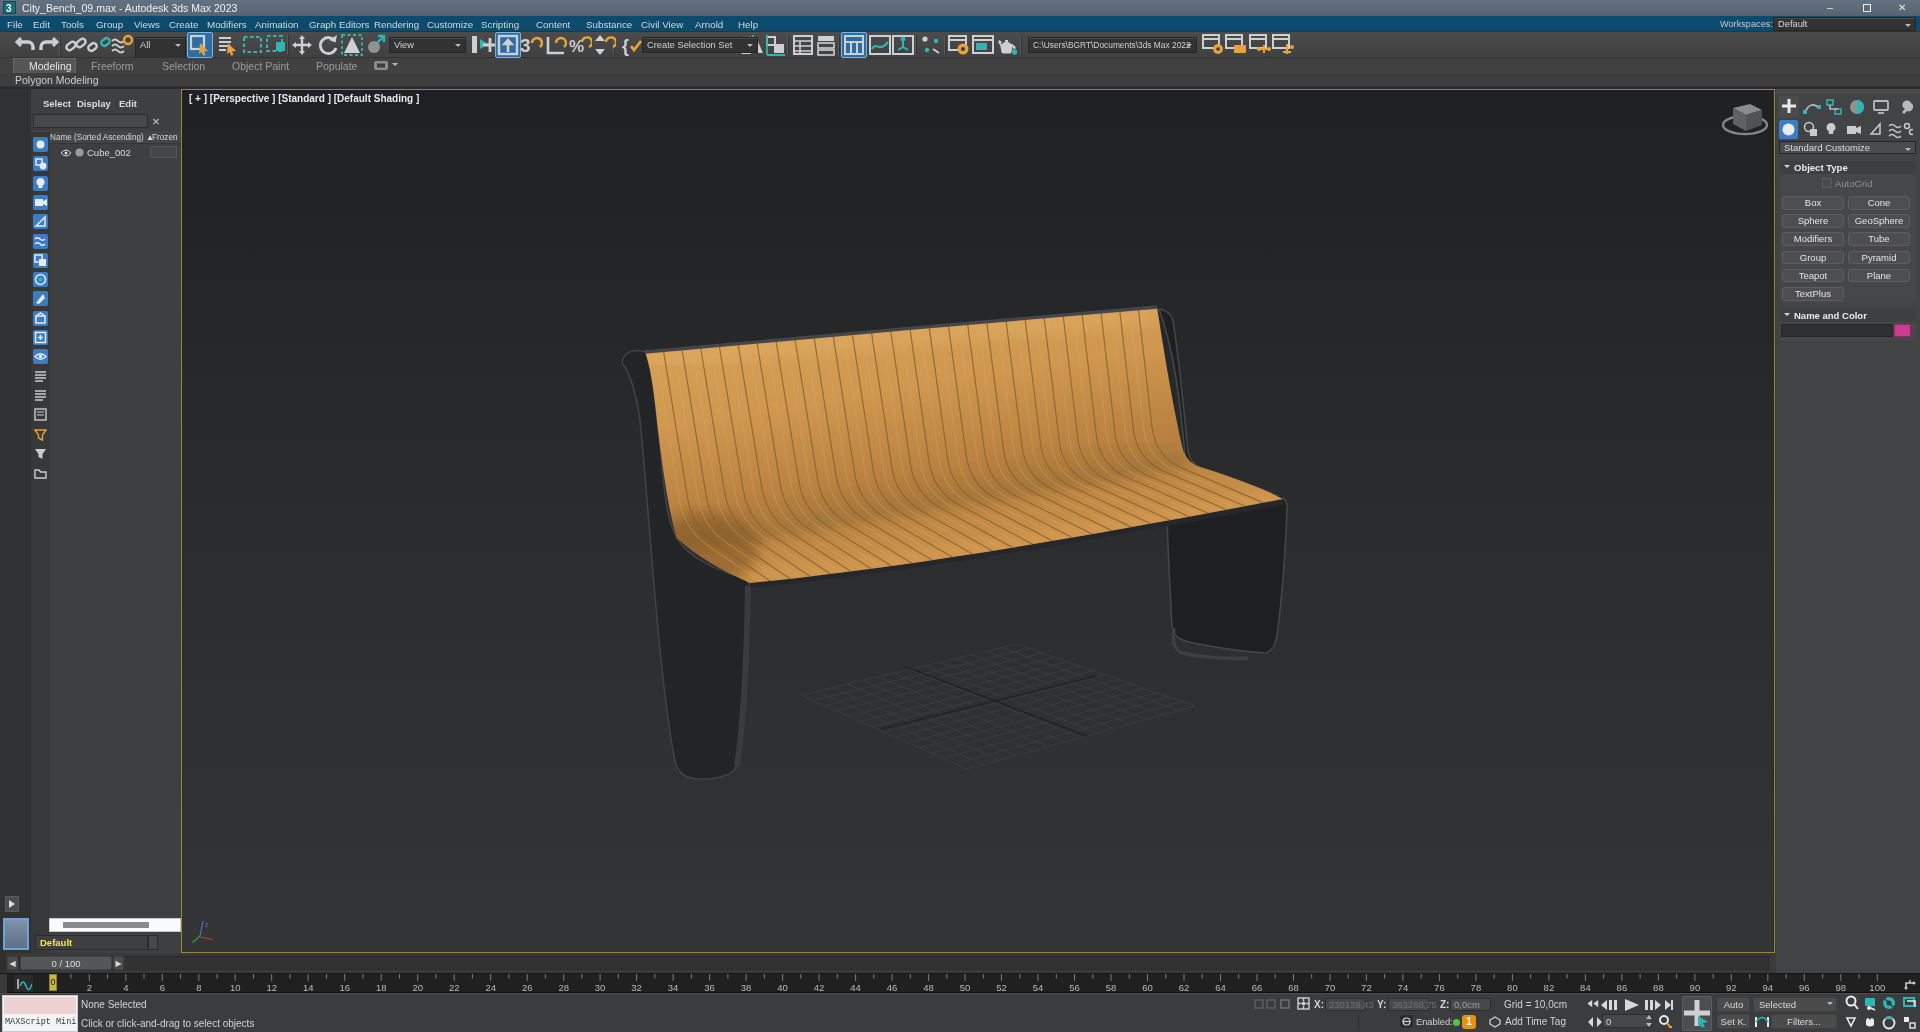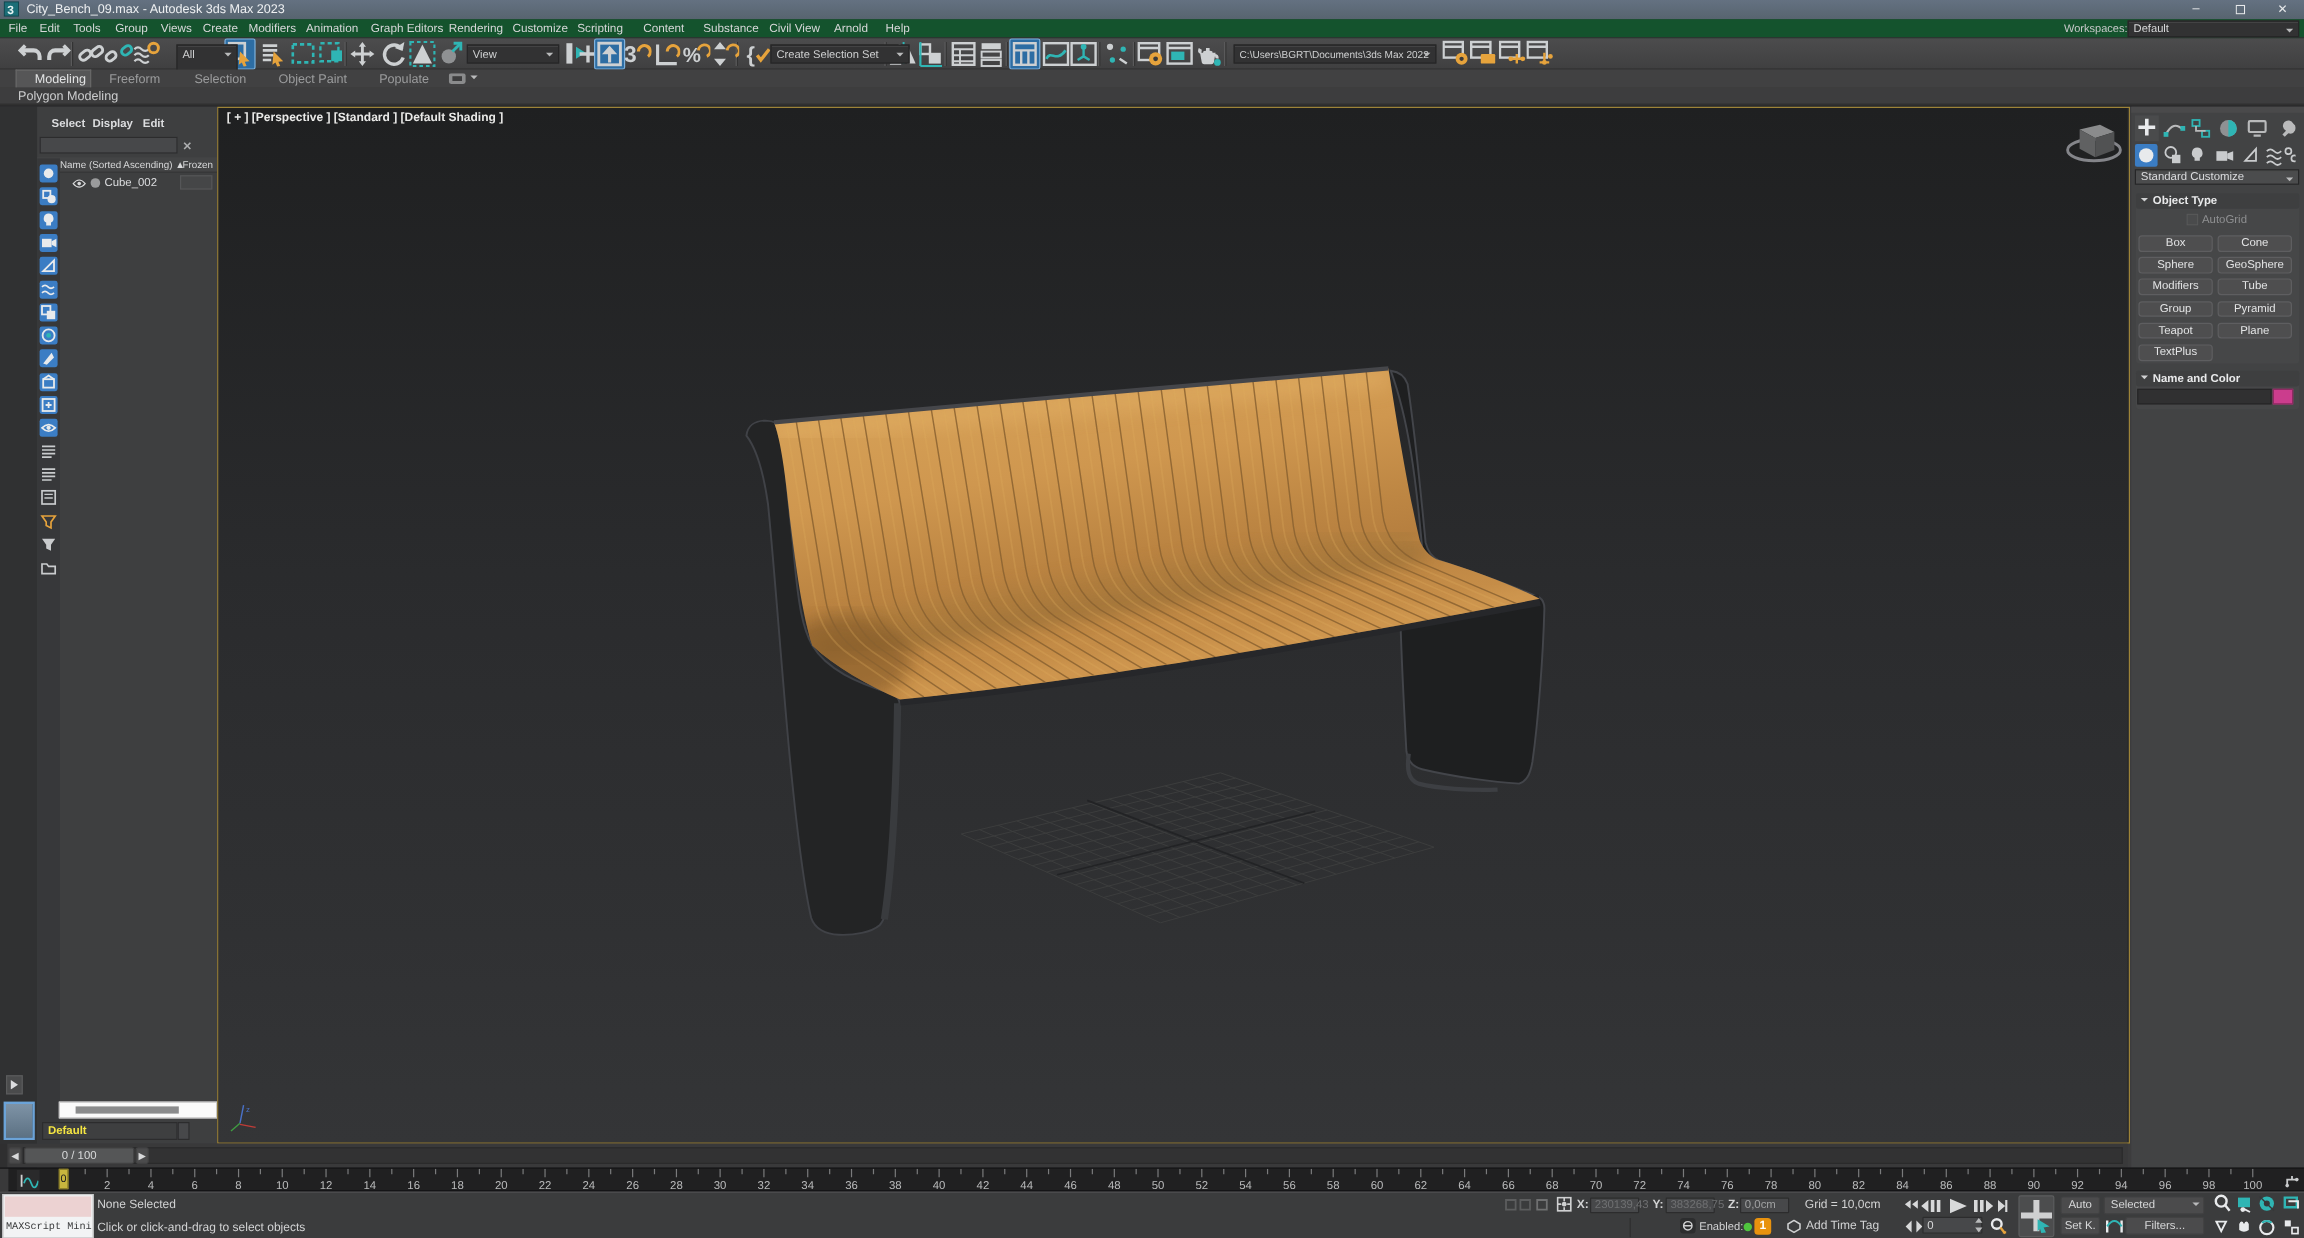--- a/index.html
+++ b/index.html
@@ -1,17 +1,17 @@
 <!DOCTYPE html>
 <html><head><meta charset="utf-8"><style>
 *{margin:0;padding:0;box-sizing:border-box}
 body{width:1920px;height:1032px;overflow:hidden;font-family:"Liberation Sans",sans-serif;background:#3c3c3d;position:relative}
 .abs{position:absolute}
 .titlebar{left:0;top:0;width:1920px;height:16px;background:linear-gradient(#647181,#57646f);color:#eef0f2;font-size:10.5px}
-.menubar{left:0;top:16px;width:1920px;height:16px;background:#14532d;border-bottom:1px solid #313132;color:#d6d7d8;font-size:9.8px}
+.menubar{left:0;top:16px;width:1920px;height:16px;background:#0c4a6e;border-bottom:1px solid #313132;color:#d6d7d8;font-size:9.8px}
 .menubar span{position:absolute;top:3px}
 .toolbar{left:0;top:32px;width:1920px;height:26px;background:linear-gradient(#4c4c4d,#404041);border-bottom:1px solid #333}
 .ti{position:absolute;top:1px;width:24px;height:24px}
 .tsep{position:absolute;top:3px;width:1px;height:20px;background:#5a5a5b;box-shadow:1px 0 0 #333}
 .tbtn{position:absolute;top:0;width:26px;height:26px;background:#2d6da3;border:1px solid #7fb2dd;border-radius:2px;padding:0px}
 .drop{position:absolute;background:#323233;border:1px solid #262627;box-shadow:inset 0 1px 0 #4a4a4b;color:#cfd0d1;font-size:9.3px;line-height:15px;padding-left:4px;white-space:nowrap;overflow:hidden}
 .drop:after{content:"";position:absolute;right:4px;top:6px;border:3.5px solid transparent;border-top-color:#b9babb}
 .tabs{left:0;top:58px;width:1920px;height:15px;background:#414142;color:#9b9c9d;font-size:10.5px}
 .tabs span{position:absolute;top:2px}
 .polyrow{left:0;top:73px;width:1920px;height:14px;background:#3d3d3e;border-bottom:1px solid #353536;color:#cccdce;font-size:10.5px}
@@ -235,21 +235,21 @@
         <path d="M12 10 L20 18 L16 18.5 L17.5 22 L15 22.5 L13.5 19 L11 21 Z" fill="#e6a33c"></path>
       </svg></div>
     <div class="tbtn" style="left:495px"><svg width="24" height="24" viewBox="0 0 24 24">
         <rect x="3" y="3" width="18" height="18" fill="none" stroke="#cdd0d2" stroke-width="2.4"></rect>
         <path d="M12 19 V9 M12 7 L8.5 11 h7 Z" stroke="#cdd0d2" stroke-width="2.6" fill="#cdd0d2"></path>
       </svg></div>
     <div class="tbtn" style="left:841px"><svg width="24" height="24" viewBox="0 0 24 24">
         <rect x="3" y="3" width="18" height="18" fill="none" stroke="#cdd0d2" stroke-width="2"></rect>
         <path d="M3 9 H21 M9 9 V21 M15 9 V21" stroke="#cdd0d2" stroke-width="2"></path>
       </svg></div>
-<div class="drop" style="left:147px;top:5px;width:51px;height:32px">All</div>
+<div class="drop" style="left:135px;top:5px;width:51px;height:32px">All</div>
 <div class="drop" style="left:389px;top:5px;width:77px;height:16px">View</div>
 <div class="drop" style="left:642px;top:5px;width:116px;height:16px">Create Selection Set</div>
 <div class="drop" style="left:1028px;top:5px;width:169px;height:16px;font-size:8.4px">C:\Users\BGRT\Documents\3ds Max 2022&nbsp;&nbsp;</div>
 </div>
 <div class="abs tabs">
 <div style="position:absolute;left:13px;top:0;width:63px;height:15px;background:#565657;border:1px solid #666;border-bottom:none"></div>
 <span style="left:29px;color:#e2e3e4">Modeling</span>
     <span style="left:91px">Freeform</span>
 <span style="left:162px">Selection</span>
     <span style="left:232px">Object Paint</span>

